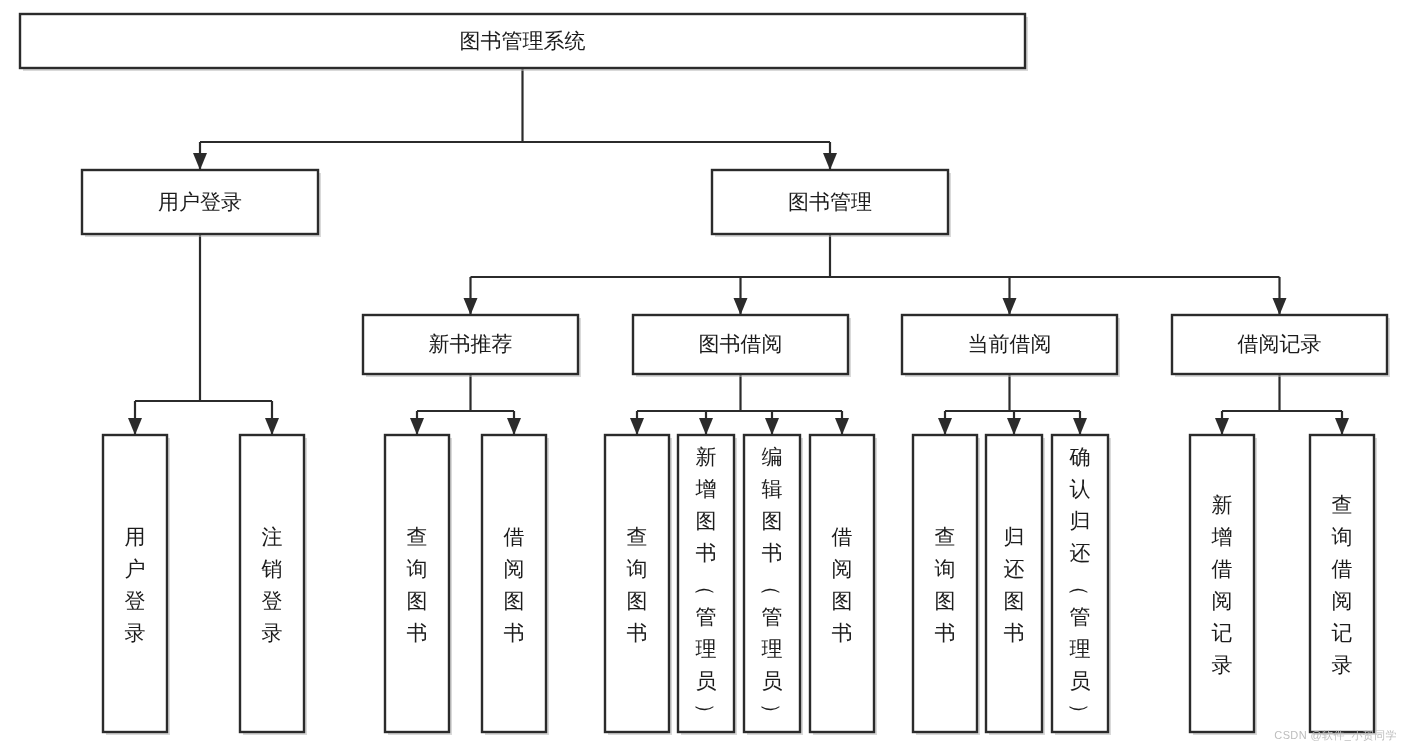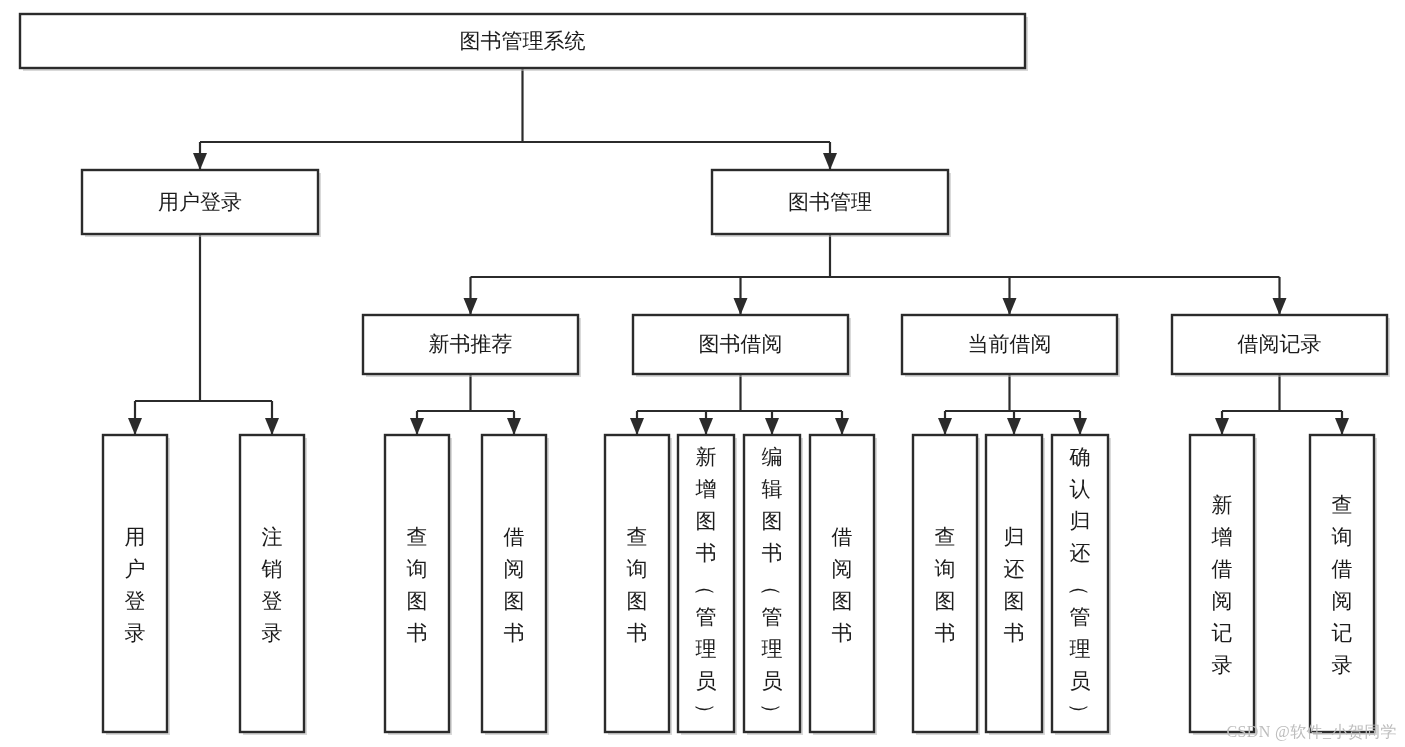--- a/index.html
+++ b/index.html
@@ -55,22 +55,22 @@
   .node-label-v {
     font-family: "Liberation Sans", "DejaVu Sans", sans-serif;
     font-size: 21px;
     fill: #1c1c1c;
     text-anchor: middle;
   }
   .watermark-text {
     position: absolute;
     right: 8px;
     bottom: 4px;
-    font-family: Liberation Serif, serif;
-    font-size: 16px;
+    font-family: Liberation Sans, sans-serif;
+    font-size: 11px;
     color: #bdbdbd;
     letter-spacing: 0.4px;
     white-space: nowrap;
     user-select: none;
   }
 </style>
 </head>
 <body>
 
 <div id="diagram-root">

